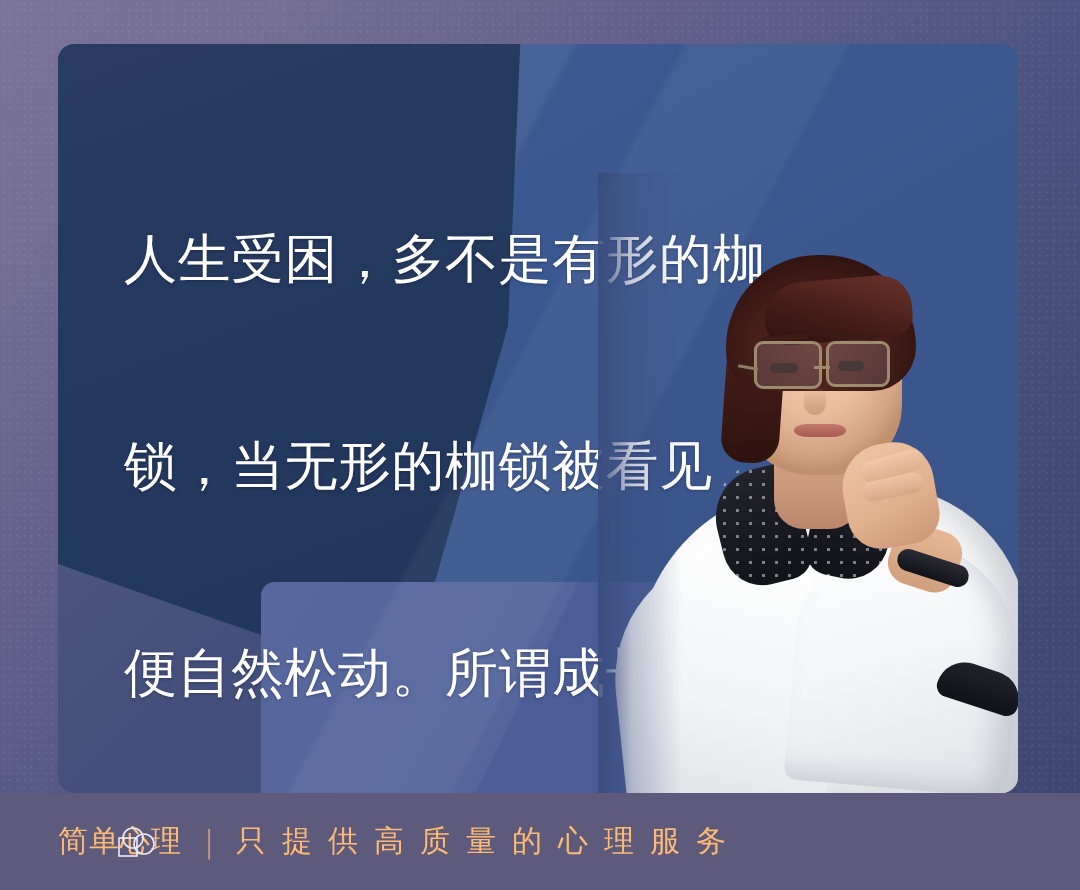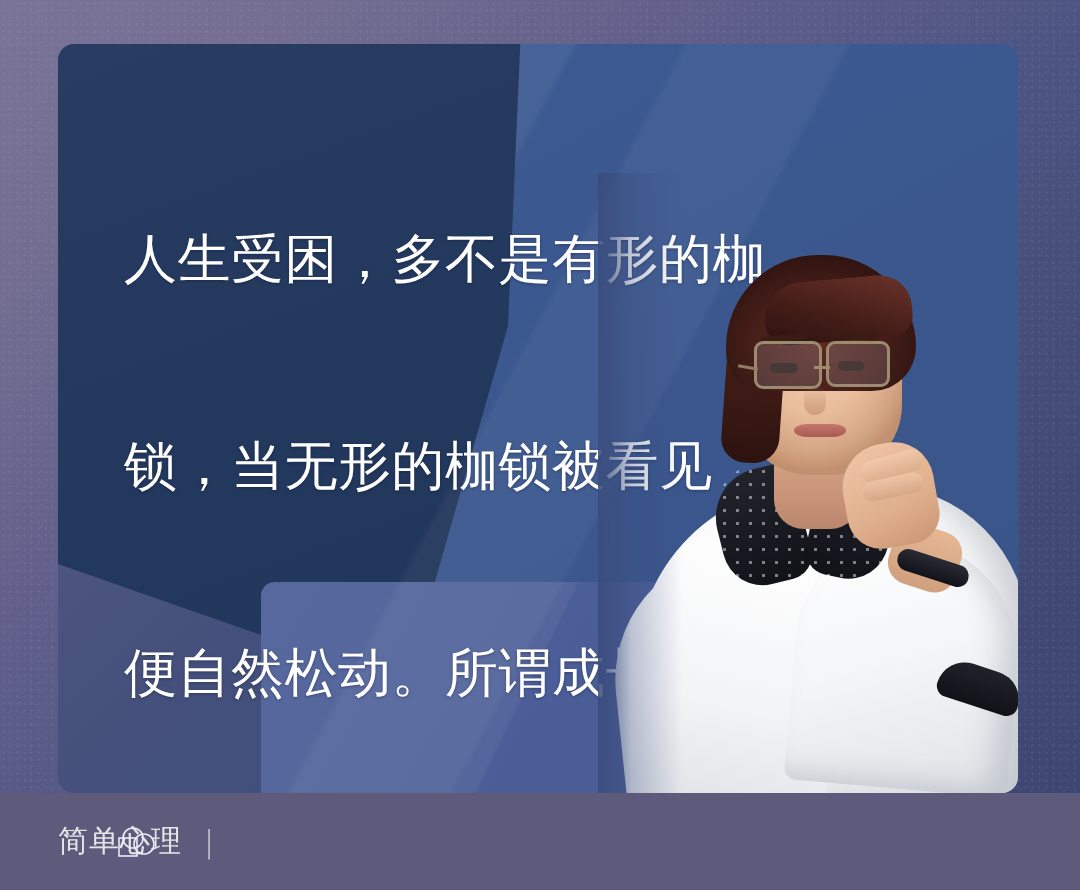--- a/index.html
+++ b/index.html
@@ -256,21 +256,21 @@
   
   .footer{
     position:absolute;
     left:0;bottom:0;width:1080px;height:97px;
     background:#5d5a7c;
     display:flex;align-items:center;
   }
   .footer-inner{
     display:flex;align-items:center;
     margin-left:58px;
-    color:#e5e5e5;
+    color:#fdba74;
     font-family:"DejaVu Sans","Liberation Sans",sans-serif;
     font-weight:300;
     font-size:30px;
   }
   .brand{
     position:relative;
     letter-spacing:1px;
     white-space:nowrap;
   }
   .brand-logo{
@@ -341,16 +341,17 @@
     <div class="footer-inner">
       <span class="brand">
         <span>简单心理</span>
         <svg class="brand-logo" viewBox="0 0 44 34">
           <rect x="3" y="13" width="18" height="18" fill="none" stroke="#eceaf4" stroke-width="1.6"></rect>
           <circle cx="17" cy="13" r="10" fill="none" stroke="#eceaf4" stroke-width="1.6"></circle>
           <circle cx="28" cy="19" r="10" fill="none" stroke="#eceaf4" stroke-width="1.6"></circle>
         </svg>
       </span>
       <span class="sep">|</span>
+      <span class="tagline">只提供高质量的心理服务</span>
     </div>
   </div>
 
 </div>
 
 </body></html>

